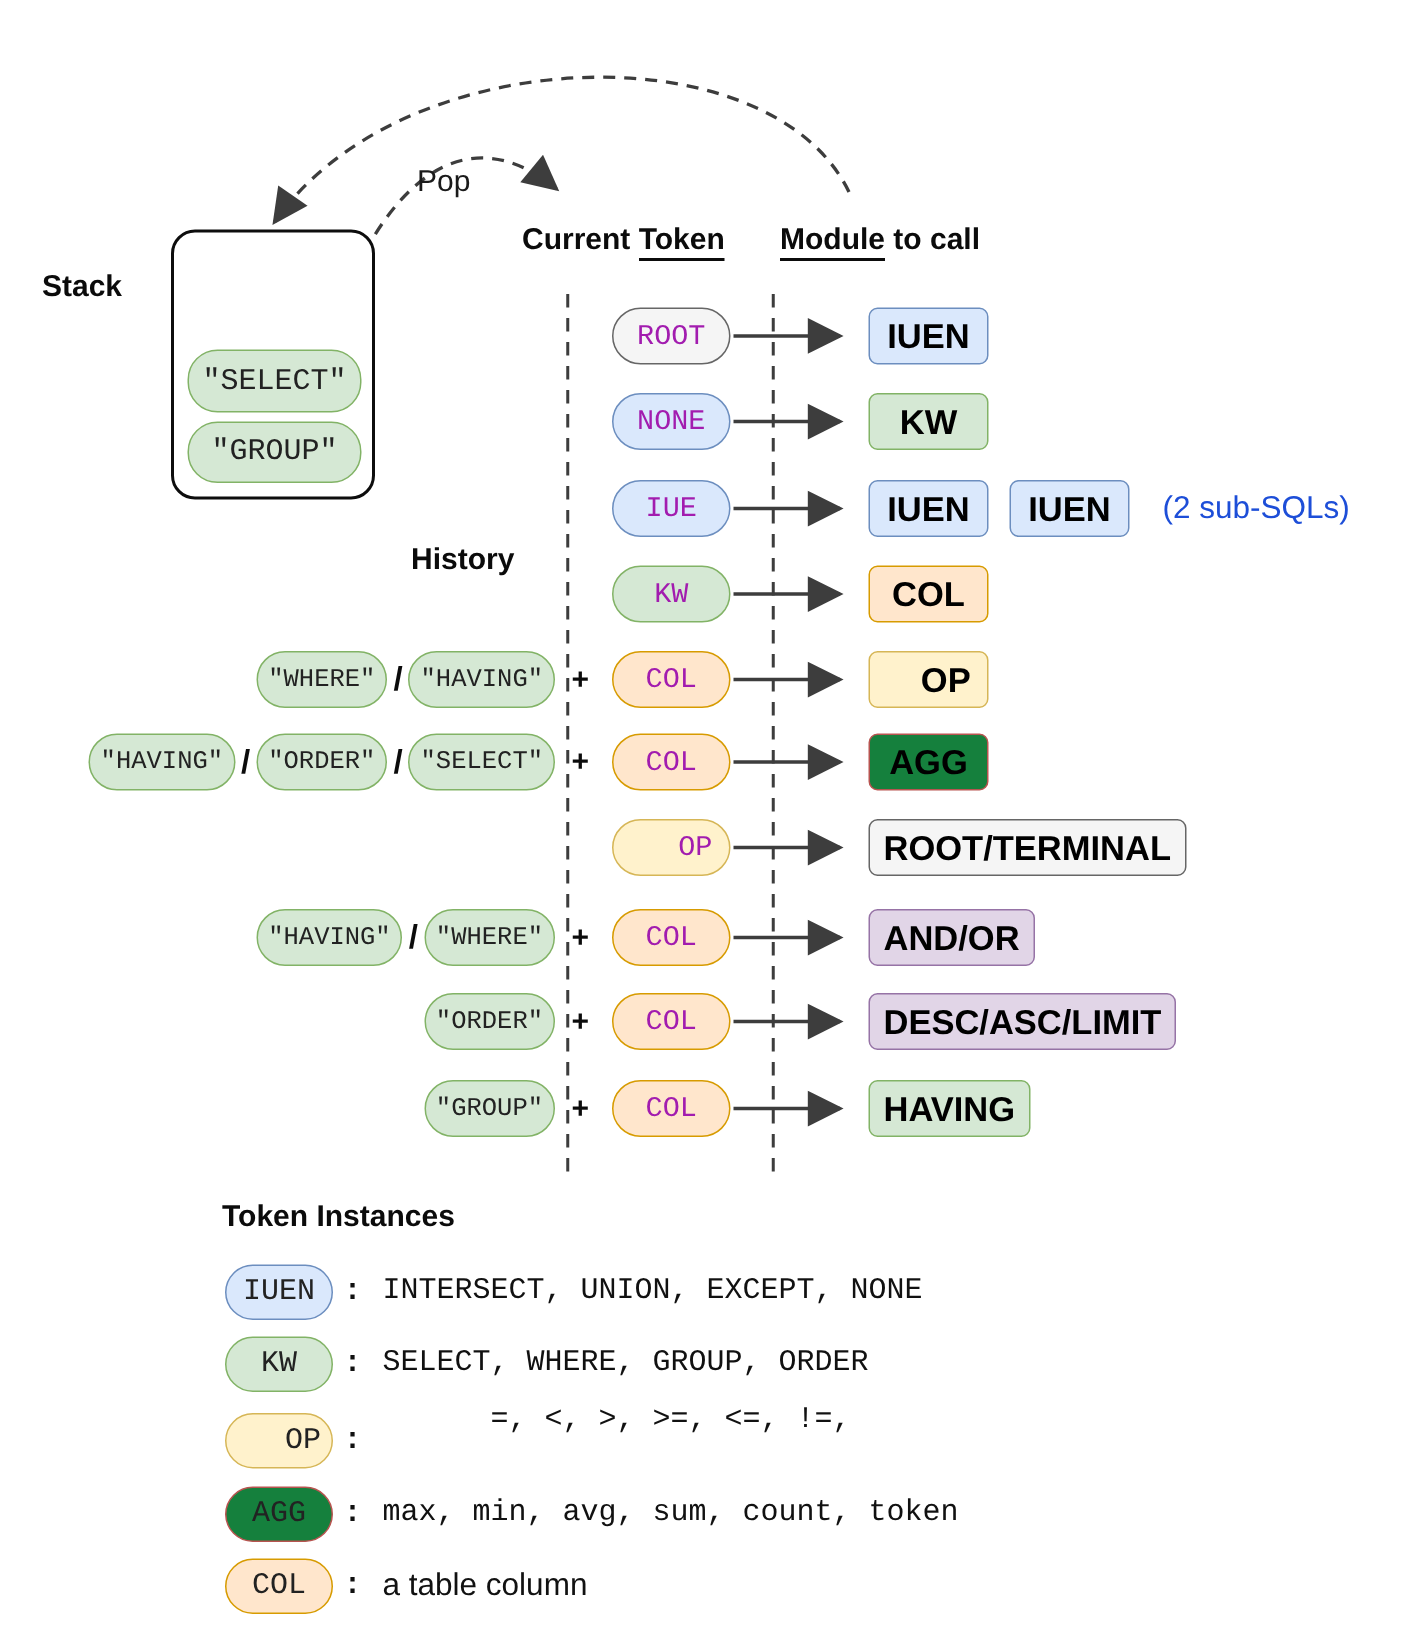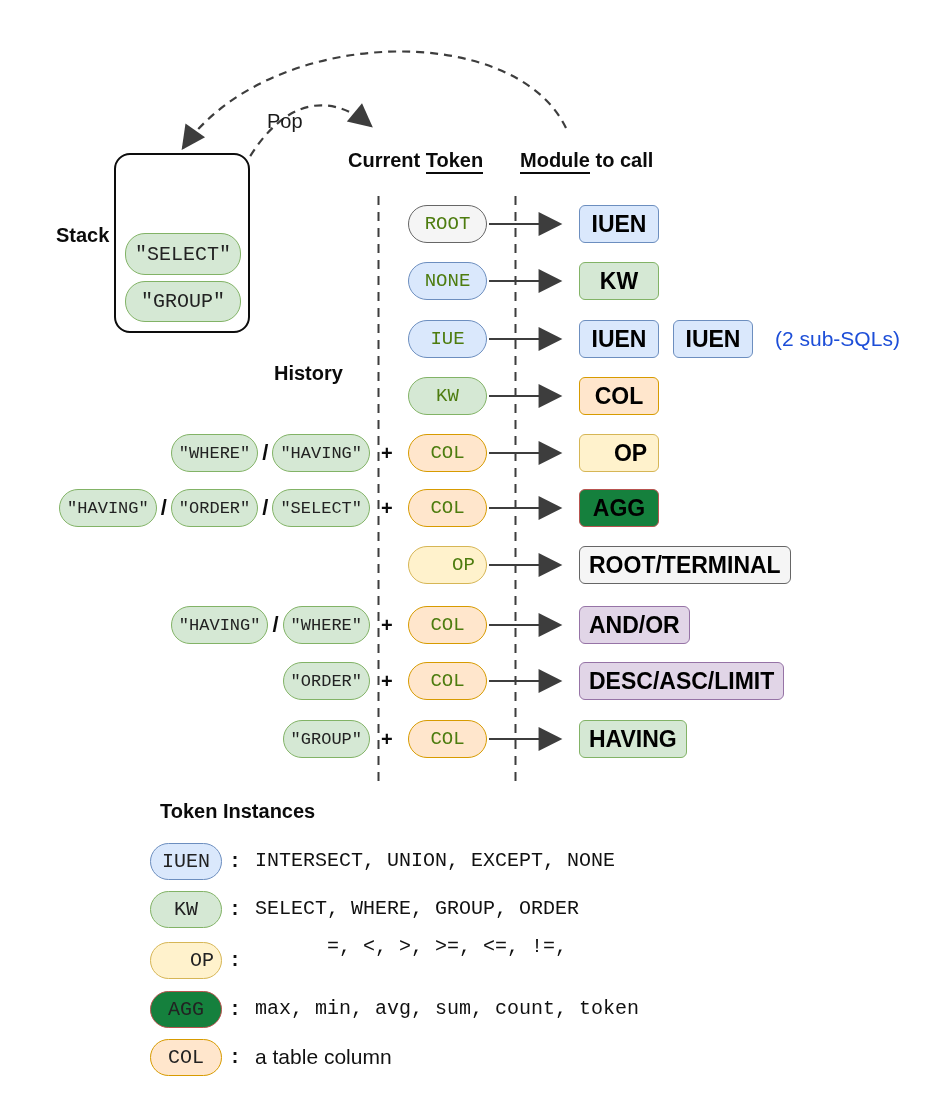--- a/index.html
+++ b/index.html
@@ -27,21 +27,21 @@
   .hist-wrap { position:absolute; right:566px; top:0; height:100%;
     display:flex; align-items:center; gap:3px; white-space:nowrap; }
   .hist-pill { display:inline-flex; align-items:center; justify-content:center;
     height:38px; padding:0 7px; border-radius:19px; box-sizing:border-box;
     font-family:"Liberation Mono", monospace; font-size:17px; color:#222; }
   .slash { font-size:22px; font-weight:bold; color:#0b0b0b; margin:0 1px; }
   .plus  { position:absolute; left:381px; top:0; height:100%; display:flex;
     align-items:center; font-size:20px; font-weight:bold; color:#0b0b0b; }
   .tok-pill { position:absolute; left:408px; top:0; width:79px; height:38px;
     border-radius:19px; display:flex; align-items:center; justify-content:center;
-    font-family:"Liberation Mono", monospace; font-size:19px; color:#4d7c0f; box-sizing:border-box; }
+    font-family:"Liberation Mono", monospace; font-size:19px; color:#a21caf; box-sizing:border-box; }
   .mod-wrap { position:absolute; left:579px; top:0; height:100%;
     display:flex; align-items:center; gap:14px; }
   .mod-box { display:inline-flex; align-items:center; justify-content:center;
     height:38px; min-width:80px; padding:0 9px; border-radius:6px; box-sizing:border-box;
     font-size:23px; font-weight:bold; color:#000; white-space:nowrap; }
   .note { font-size:21px; color:#1d4ed8; margin-left:8px; white-space:nowrap; }
 
   
   .leg-row { position:absolute; left:150px; display:flex; align-items:center; }
   .leg-pill { width:72px; height:37px; border-radius:19px; flex-shrink:0;
@@ -88,23 +88,23 @@
       <line x1="489" y1="396" x2="560" y2="396" marker-end="url(#ah)"></line>
       <line x1="489" y1="453" x2="560" y2="453" marker-end="url(#ah)"></line>
       <line x1="489" y1="508" x2="560" y2="508" marker-end="url(#ah)"></line>
       <line x1="489" y1="565" x2="560" y2="565" marker-end="url(#ah)"></line>
       <line x1="489" y1="625" x2="560" y2="625" marker-end="url(#ah)"></line>
       <line x1="489" y1="681" x2="560" y2="681" marker-end="url(#ah)"></line>
       <line x1="489" y1="739" x2="560" y2="739" marker-end="url(#ah)"></line>
     </g>
   </svg>
 
-  <div class="abs lbl" style="left:267px; top:110px;">Pop</div>
-
-  <div class="abs h-bold" style="left:56px; top:180px;margin-top:44px;">Stack</div>
+  <div class="abs lbl" style="left:278px; top:110px;">Pop</div>
+
+  <div class="abs h-bold" style="left:28px; top:180px;">Stack</div>
   <div class="abs stack-box">
     <div class="stack-pill k-green" style="top:78px; height:42px;">"SELECT"</div>
     <div class="stack-pill k-green" style="top:126px;">"GROUP"</div>
   </div>
 
   <div class="abs h-bold" style="left:348px; top:149px;">
     <span>Current </span>
     <span class="uline">Token</span>
   </div>
   <div class="abs h-bold" style="left:520px; top:149px;">
@@ -206,21 +206,21 @@
     <span class="hist-wrap">
       <span class="hist-pill k-green">"GROUP"</span>
     </span>
     <span class="plus">+</span>
     <span class="tok-pill k-orange">COL</span>
     <span class="mod-wrap">
         <span class="mod-box k-green">HAVING</span>
       </span>
   </div>
 
-  <div class="abs h-bold" style="left:148px; top:800px;margin-left:12px;">Token Instances</div>
+  <div class="abs h-bold" style="left:148px; top:800px;">Token Instances</div>
 
   <div class="leg-row" style="top:842px; height:38px;">
     <span class="leg-pill k-blue">IUEN</span>
     <span class="leg-colon">:</span>
     <span class="leg-val">INTERSECT, UNION, EXCEPT, NONE</span>
   </div>
 
   <div class="leg-row" style="top:890px; height:38px;">
     <span class="leg-pill k-green">KW</span>
     <span class="leg-colon">:</span>

